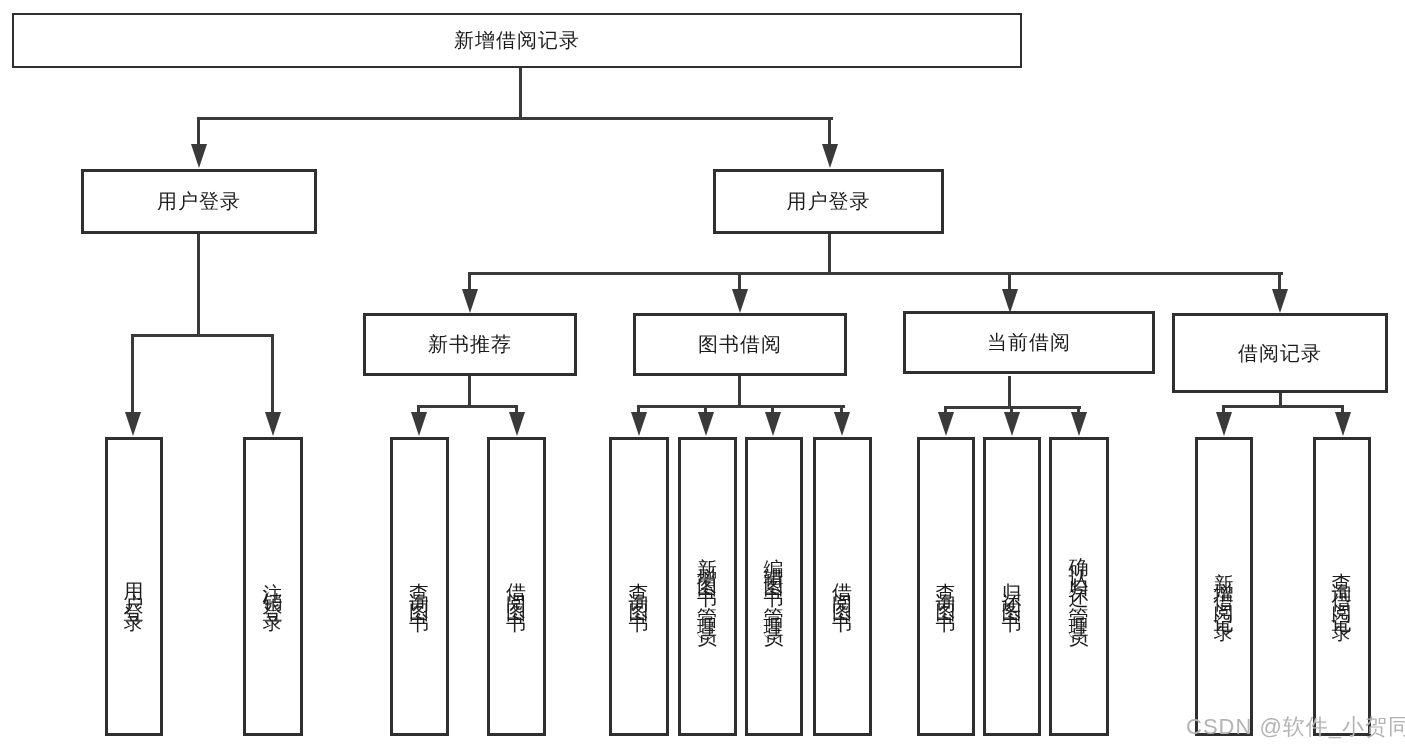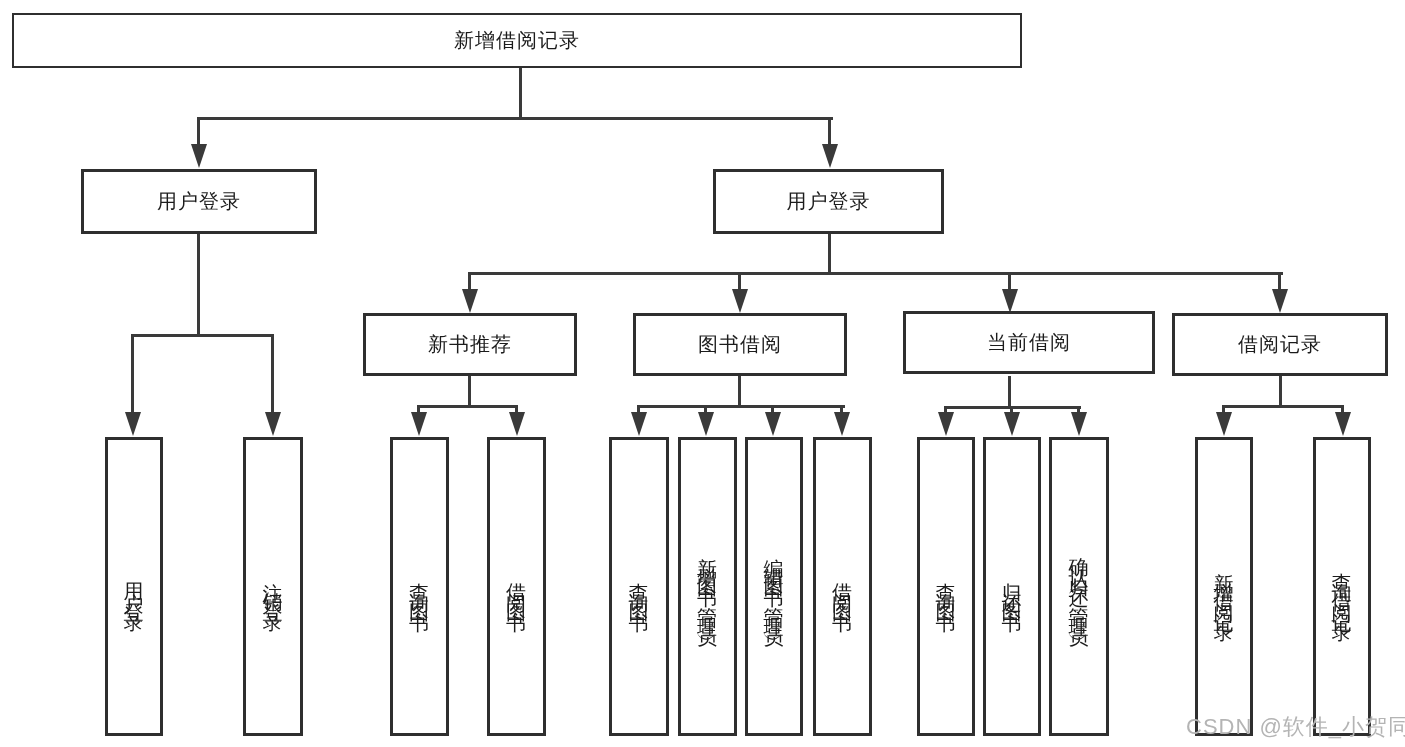--- a/index.html
+++ b/index.html
@@ -55,21 +55,21 @@
 <div class="canvas">
 
   <div class="node root" style="left:12px;top:13px;width:1010px;height:55px">新增借阅记录</div>
 
   <div class="node" style="left:81px;top:169px;width:236px;height:65px">用户登录</div>
   <div class="node" style="left:713px;top:169px;width:231px;height:65px">用户登录</div>
 
   <div class="node" style="left:363px;top:313px;width:214px;height:63px">新书推荐</div>
   <div class="node" style="left:633px;top:313px;width:214px;height:63px">图书借阅</div>
   <div class="node" style="left:903px;top:311px;width:252px;height:63px">当前借阅</div>
-  <div class="node" style="left:1172px;top:313px;width:216px;height:63px">借阅记录</div>
+  <div class="node" style="left:1172px;top:313px;width:216px;height:80px">借阅记录</div>
 
   <div class="leaf" style="left:105px;top:437px;width:58px;height:299px">用户登录</div>
   <div class="leaf" style="left:243px;top:437px;width:60px;height:299px">注销登录</div>
 
   <div class="leaf" style="left:390px;top:437px;width:59px;height:299px">查询图书</div>
   <div class="leaf" style="left:487px;top:437px;width:59px;height:299px">借阅图书</div>
 
   <div class="leaf" style="left:609px;top:437px;width:60px;height:299px">查询图书</div>
   <div class="leaf" style="left:678px;top:437px;width:59px;height:299px">新增图书（管理员）</div>
   <div class="leaf" style="left:745px;top:437px;width:58px;height:299px">编辑图书（管理员）</div>

